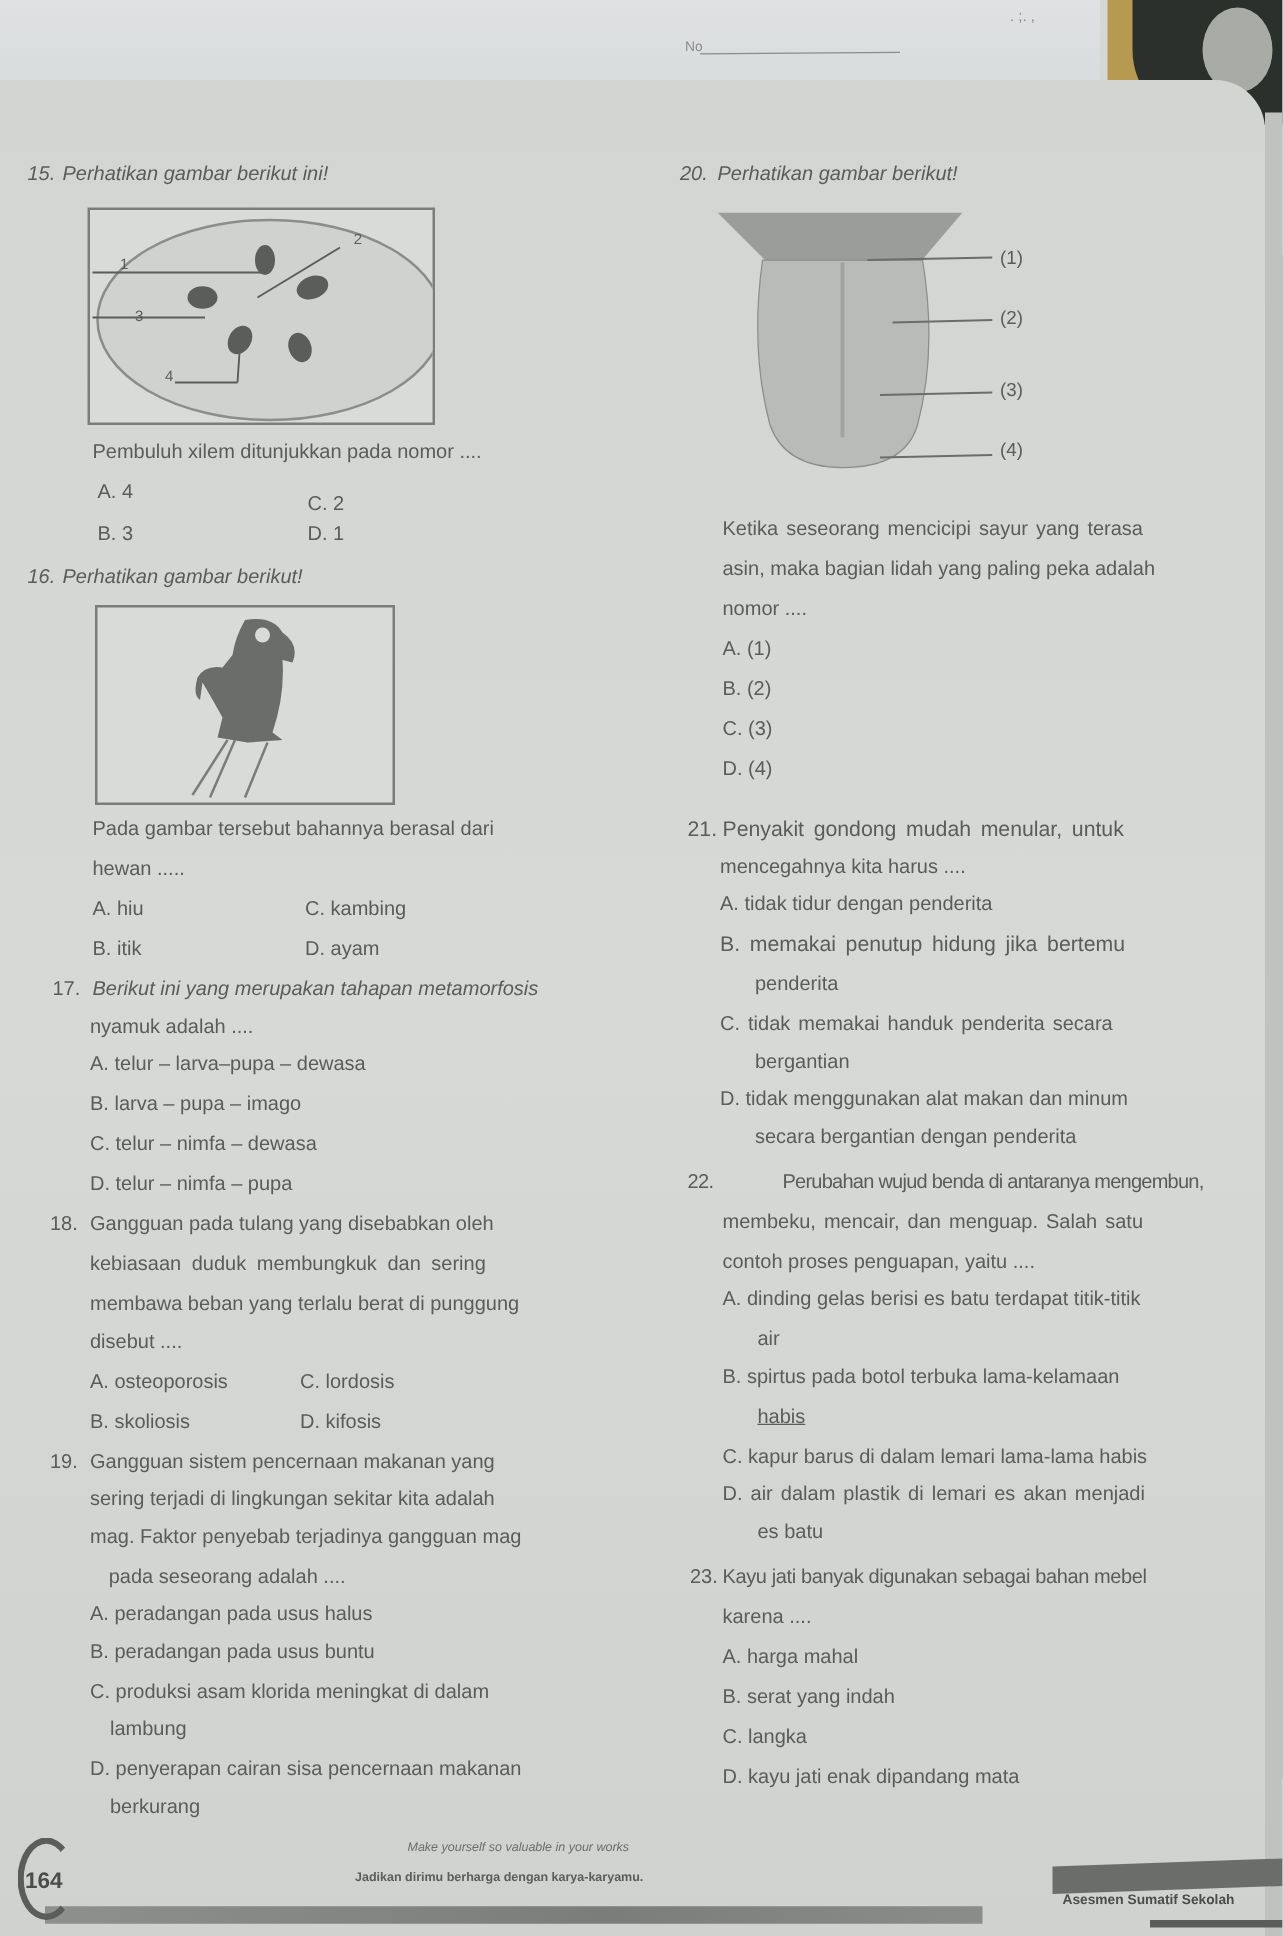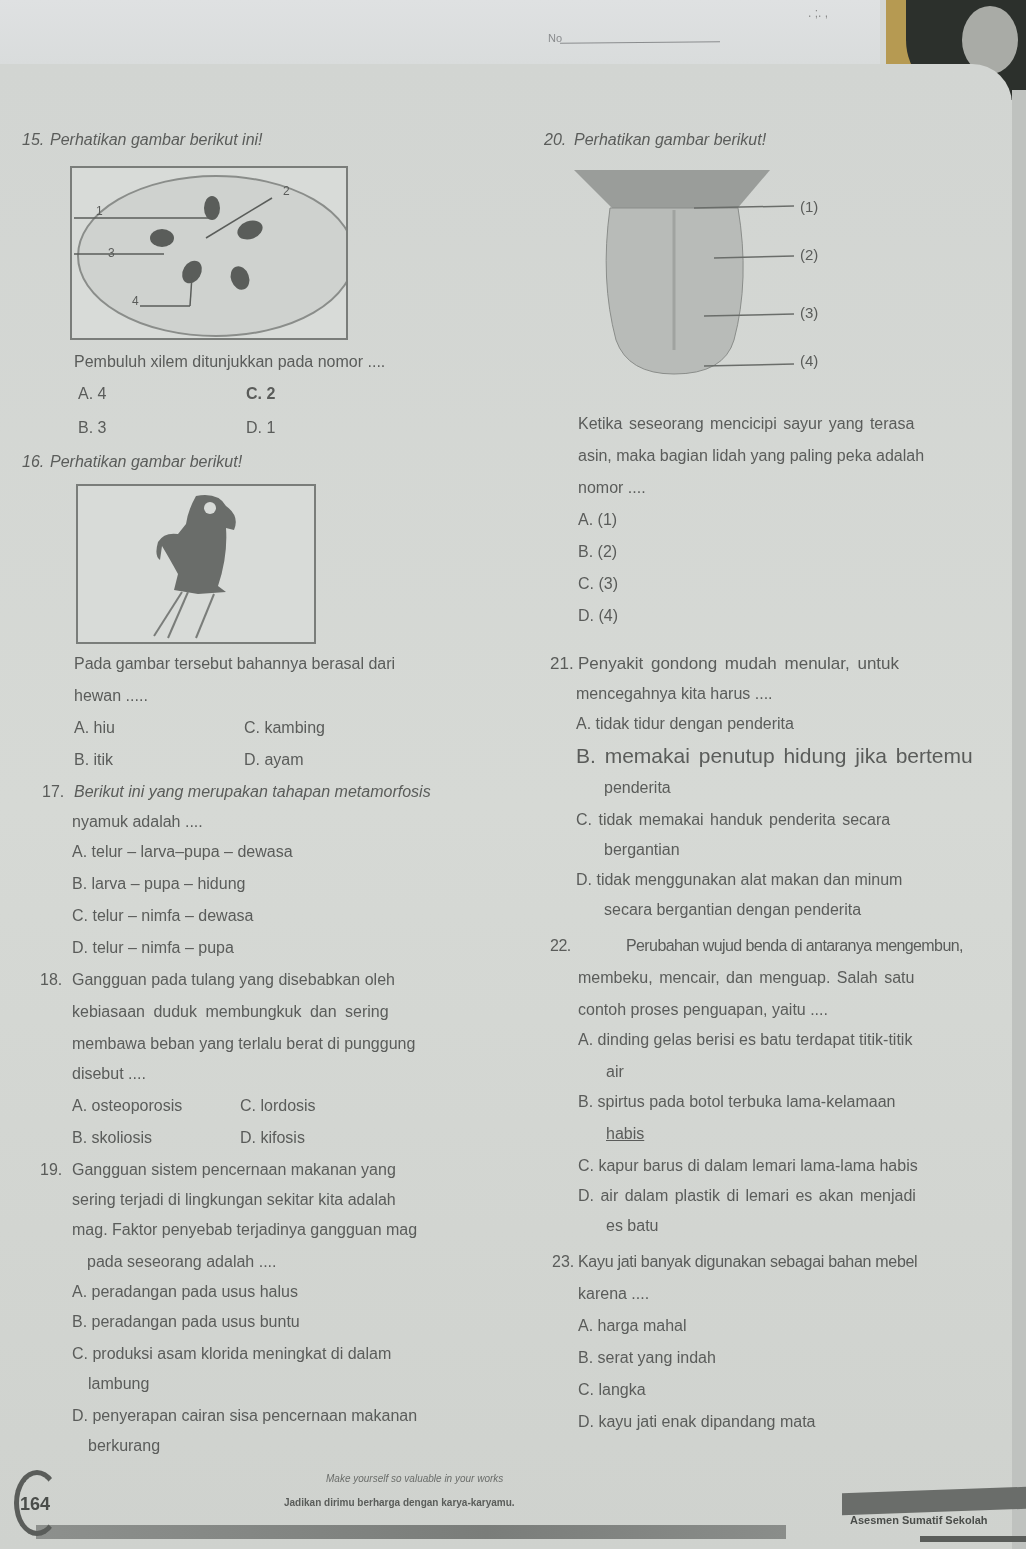--- a/index.html
+++ b/index.html
@@ -80,21 +80,21 @@
         <line x1="118" y1="138" x2="120" y2="108" stroke="#5a5d5a" stroke-width="1.5"></line>
       </svg>
     </div>
     <span class="abs" style="left:96px;top:204px;font-size:12px;">1</span>
     <span class="abs" style="left:283px;top:184px;font-size:12px;">2</span>
     <span class="abs" style="left:108px;top:246px;font-size:12px;">3</span>
     <span class="abs" style="left:132px;top:294px;font-size:12px;">4</span>
 
     <span class="abs q" style="left:74px;top:346px;">Pembuluh xilem ditunjukkan pada nomor ....</span>
     <span class="abs opt" style="left:78px;top:378px;">A. 4</span>
-    <span class="abs opt" style="left:246px;top:378px;font-weight:bold;">C. 2</span>
+    <span class="abs opt" style="left:246px;top:388px;">C. 2</span>
     <span class="abs opt" style="left:78px;top:412px;">B. 3</span>
     <span class="abs opt" style="left:246px;top:412px;">D. 1</span>
   </div>
 
   <div>
     <span class="abs q italic" style="left:22px;top:446px;">16.</span>
     <span class="abs q italic" style="left:50px;top:446px;">Perhatikan gambar berikut!</span>
     <div class="fig-box" style="left:76px;top:484px;width:240px;height:160px;">
       <svg width="236" height="156" viewBox="0 0 236 156">
         <path d="M118 10 Q140 6 148 20 Q162 30 156 44 L148 42 Q150 70 140 100 L148 106 L120 108 L96 104 L100 88 Q90 70 84 60 L82 74 Q76 70 80 56 Q86 46 100 48 L108 38 Q110 24 118 10 Z" fill="#6a6d6a"></path>
@@ -110,21 +110,21 @@
     <span class="abs opt" style="left:244px;top:712px;">C. kambing</span>
     <span class="abs opt" style="left:74px;top:744px;">B. itik</span>
     <span class="abs opt" style="left:244px;top:744px;">D. ayam</span>
   </div>
 
   <div>
     <span class="abs q" style="left:42px;top:776px;">17.</span>
     <span class="abs q" style="left:74px;top:776px;font-style:italic;">Berikut ini yang merupakan tahapan metamorfosis</span>
     <span class="abs q" style="left:72px;top:806px;">nyamuk adalah ....</span>
     <span class="abs opt" style="left:72px;top:836px;">A. telur – larva–pupa – dewasa</span>
-    <span class="abs opt" style="left:72px;top:868px;">B. larva – pupa – hidung</span>
+    <span class="abs opt" style="left:72px;top:868px;">B. larva – pupa – imago</span>
     <span class="abs opt" style="left:72px;top:900px;">C. telur – nimfa – dewasa</span>
     <span class="abs opt" style="left:72px;top:932px;text-align:center;">D. telur – nimfa – pupa</span>
   </div>
 
   <div>
     <span class="abs q" style="left:40px;top:964px;">18.</span>
     <span class="abs q" style="left:72px;top:964px;">Gangguan pada tulang yang disebabkan oleh</span>
     <span class="abs q" style="left:72px;top:996px;word-spacing:4px;">kebiasaan duduk membungkuk dan sering</span>
     <span class="abs q" style="left:72px;top:1028px;">membawa beban yang terlalu berat di punggung</span>
     <span class="abs q" style="left:72px;top:1058px;">disebut ....</span>
@@ -175,21 +175,21 @@
     <span class="abs opt" style="left:578px;top:536px;">B. (2)</span>
     <span class="abs opt" style="left:578px;top:568px;">C. (3)</span>
     <span class="abs opt" style="left:578px;top:600px;">D. (4)</span>
   </div>
 
   <div>
     <span class="abs q" style="left:550px;top:648px;font-size:17px;">21.</span>
     <span class="abs q" style="left:578px;top:648px;font-size:17px;word-spacing:3px;">Penyakit gondong mudah menular, untuk</span>
     <span class="abs q" style="left:576px;top:678px;">mencegahnya kita harus ....</span>
     <span class="abs opt" style="left:576px;top:708px;">A. tidak tidur dengan penderita</span>
-    <span class="abs opt" style="left:576px;top:740px;font-size:21px;word-spacing:3px;">B. memakai penutup hidung jika bertemu</span>
+    <span class="abs opt" style="left:576px;top:740px;font-size:17px;word-spacing:3px;">B. memakai penutup hidung jika bertemu</span>
     <span class="abs opt" style="left:604px;top:772px;">penderita</span>
     <span class="abs opt" style="left:576px;top:804px;word-spacing:2px;">C. tidak memakai handuk penderita secara</span>
     <span class="abs opt" style="left:604px;top:834px;">bergantian</span>
     <span class="abs opt" style="left:576px;top:864px;">D. tidak menggunakan alat makan dan minum</span>
     <span class="abs opt" style="left:604px;top:894px;">secara bergantian dengan penderita</span>
   </div>
 
   <div>
     <span class="abs q" style="left:550px;top:930px;letter-spacing:-0.5px;">22.</span>
     <span class="abs q" style="left:578px;top:930px;letter-spacing:-0.6px;margin-left:48px;">Perubahan wujud benda di antaranya mengembun,</span>

